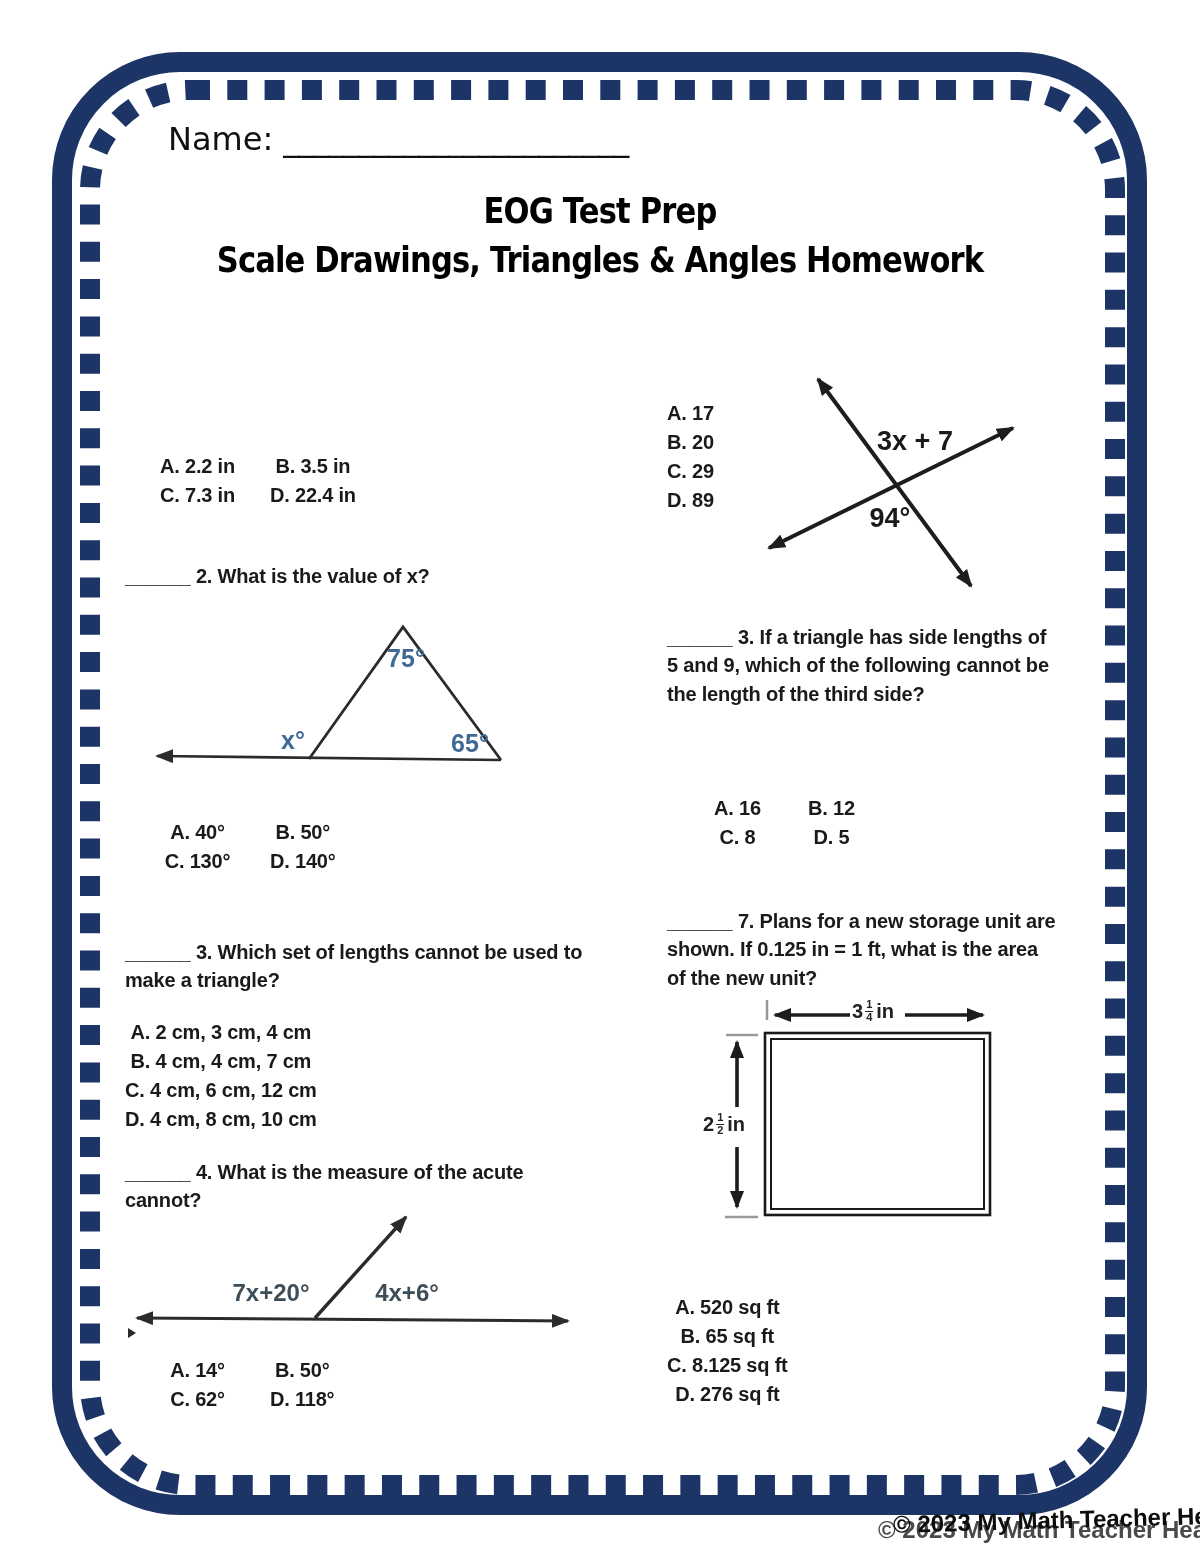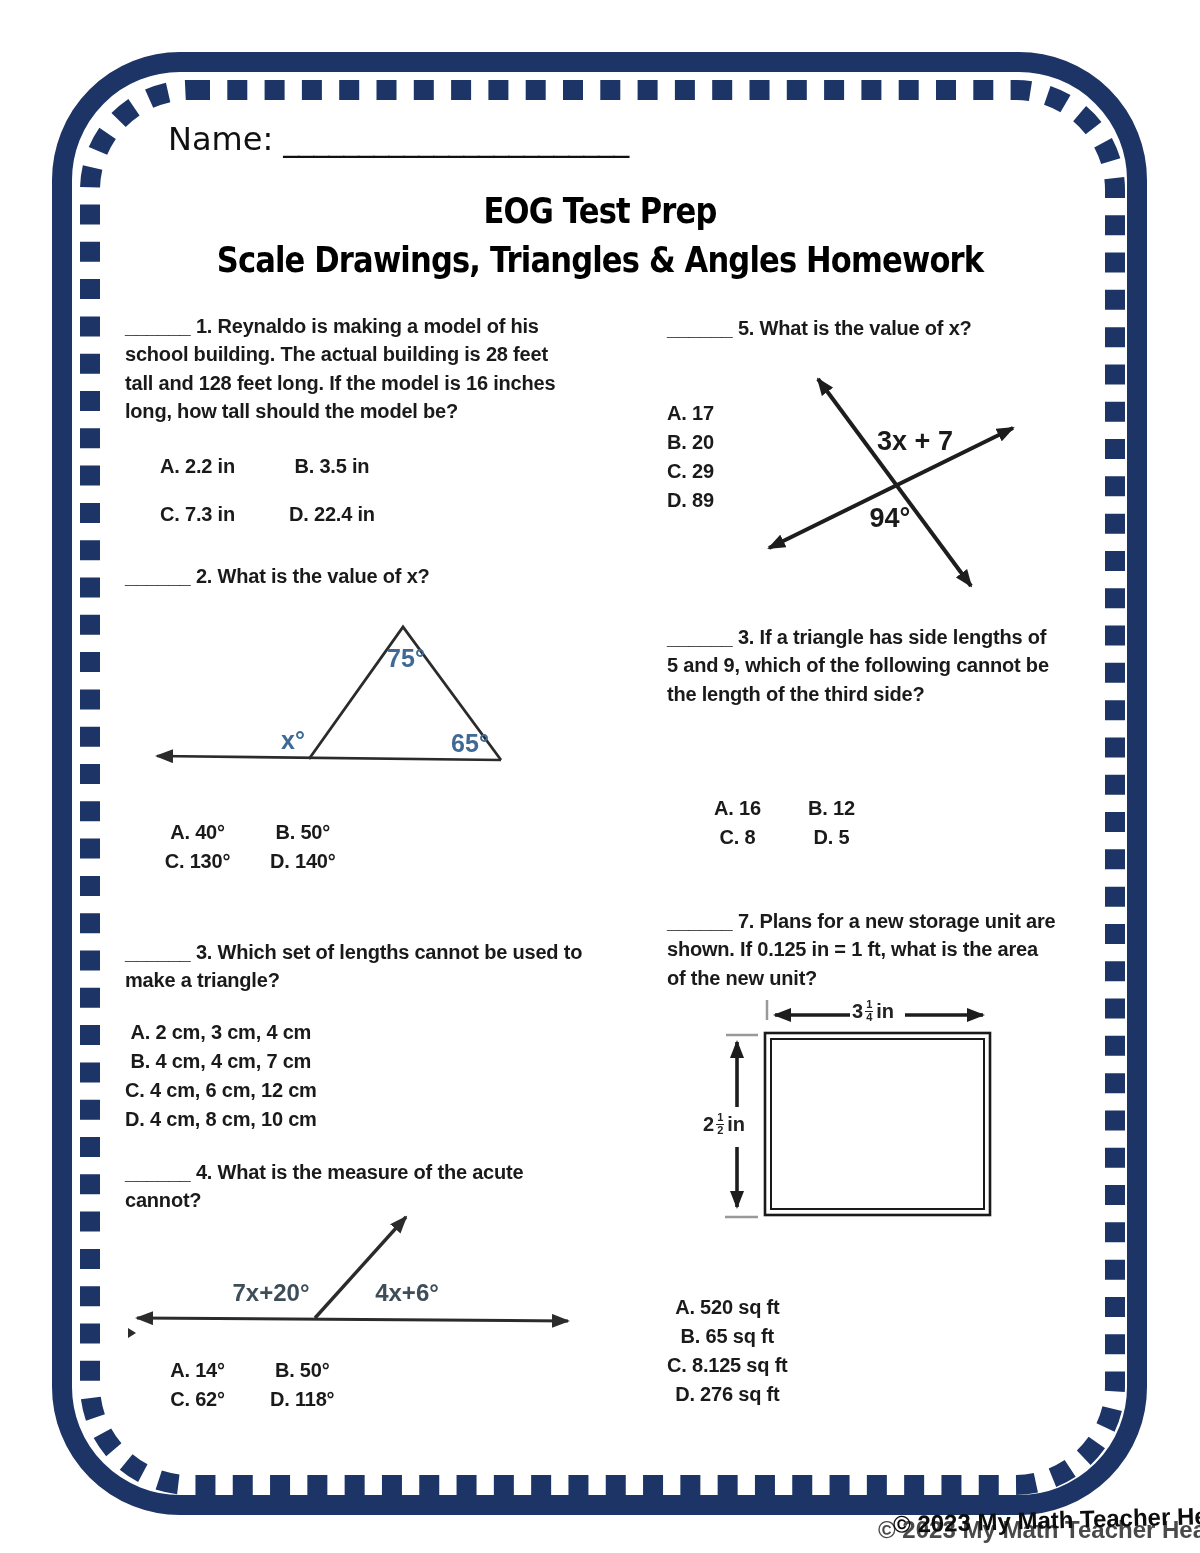--- a/index.html
+++ b/index.html
@@ -50,27 +50,21 @@
   </svg>
 
   <div class="name-row">
     <span>Name:</span>
     <span class="blank">_______________________</span>
   </div>
 
   <div class="title-line" style="top:190px;">EOG Test Prep</div>
   <div class="title-line" style="top:239px;">Scale Drawings, Triangles &amp; Angles Homework</div>
 
-  <div class="qtext" style="left:125px;top:312px;">
-    <div>______ 1. Reynaldo is making a model of his</div>
-    <div>school building. The actual building is 28 feet</div>
-    <div>tall and 128 feet long. If the model is 16 inches</div>
-    <div>long, how tall should the model be?</div>
-  </div>
-  <div class="opts two" style="left:125px;top:452px;gap:19px;">
+  <div class="opts two" style="left:125px;top:452px;">
     <div>A. 2.2 in</div>
     <div>B. 3.5 in</div>
     <div>C. 7.3 in</div>
     <div>D. 22.4 in</div>
   </div>
 
   <div class="qtext" style="left:125px;top:562px;">
     <div>______ 2. What is the value of x?</div>
   </div>
   <svg class="abs" style="left:140px;top:600px;" width="390" height="190" viewBox="0 0 390 190">
@@ -119,23 +113,20 @@
     <text x="151" y="101" text-anchor="middle" class="slate-label">7x+20°</text>
     <text x="287" y="101" text-anchor="middle" class="slate-label">4x+6°</text>
   </svg>
   <div class="opts two" style="left:125px;top:1356px;">
     <div>A. 14°</div>
     <div>B. 50°</div>
     <div>C. 62°</div>
     <div>D. 118°</div>
   </div>
 
-  <div class="qtext" style="left:667px;top:314px;">
-    <div>______ 5. What is the value of x?</div>
-  </div>
   <div class="opts" style="left:667px;top:399px;">
     <div>A. 17</div>
     <div>B. 20</div>
     <div>C. 29</div>
     <div>D. 89</div>
   </div>
   <svg class="abs" style="left:750px;top:360px;" width="290" height="240" viewBox="0 0 290 240">
     <defs>
       <marker id="arr5" markerUnits="userSpaceOnUse" markerWidth="18" markerHeight="14" refX="16" refY="7" orient="auto-start-reverse">
         <polygon points="0,0 18,7 0,14" fill="#1d1d1d"></polygon>

